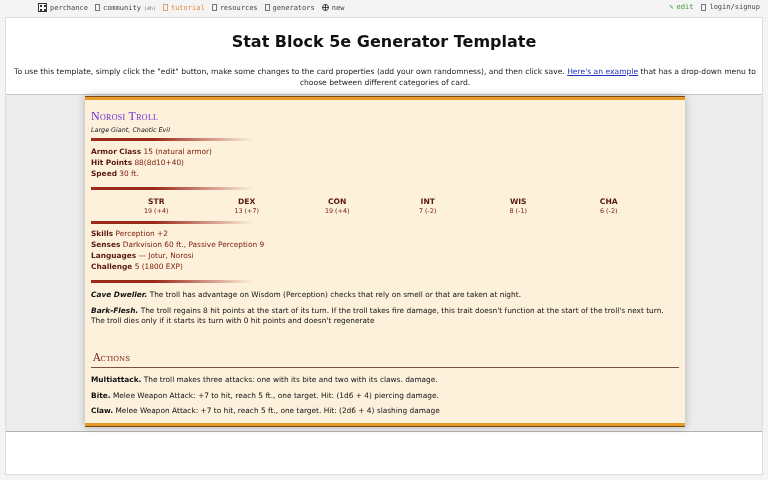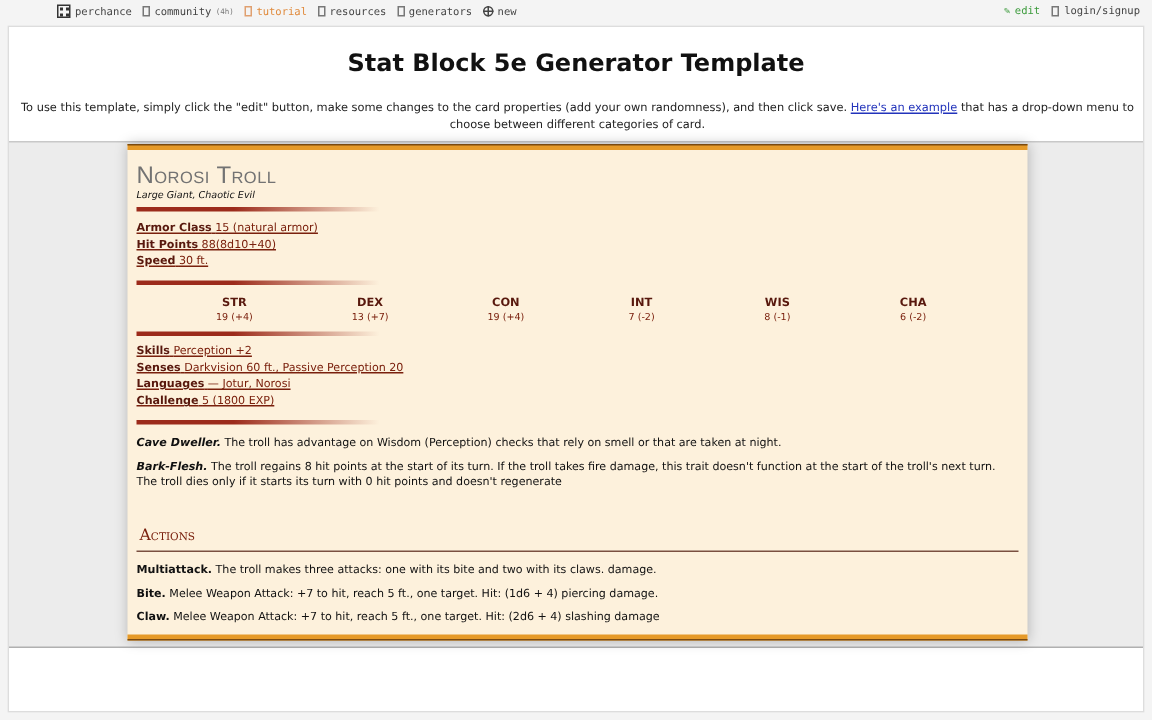--- a/index.html
+++ b/index.html
@@ -35,26 +35,26 @@
     border-top: 1px solid #c8c8c8; border-bottom: 1px solid #b0b0b0; }
 
   .card { position: absolute; left: 79px; top: 1px; width: 600px; height: 331px; background: #fdf1dc;
     border-top: 4px solid #e69a28; border-bottom: 4px solid #e69a28; box-shadow: 0 0 8px rgba(0,0,0,0.25);
     font-family: "DejaVu Sans", sans-serif; color: #58180d; }
   .card::before, .card::after { content: ""; position: absolute; left: 0; width: 100%; height: 1px; background: #7a4a10; }
   .card::before { top: -4px; }
   .card::after { bottom: -4px; }
   .inner { position: absolute; left: 6px; top: 0; width: 588px; }
 
-  .mname { position: absolute; left: 0; top: 9px; font-family: Liberation Sans, sans-serif; font-size: 16px; color: #737373; letter-spacing: 0.3px; font-variant: small-caps; }
+  .mname { position: absolute; left: 0; top: 9px; font-family: Liberation Serif, serif; font-size: 12px; color: #6d28d9; letter-spacing: 0.3px; font-variant: small-caps; }
   .mtype { position: absolute; left: 0; top: 26px; font-size: 6.4px; font-style: italic; color: #111; }
   .rule { position: absolute; left: 0; width: 162px; height: 3px;
     background: linear-gradient(to right, #9c2b1b 0%, #9c2b1b 40%, rgba(253,241,220,1) 100%); }
   .r1 { top: 38px; } .r2 { top: 87px; } .r3 { top: 121px; } .r4 { top: 180px; }
-  .props { position: absolute; left: 0; font-size: 7.4px; line-height: 11px; color: #7a200d; text-decoration: underline; }
+  .props { position: absolute; left: 0; font-size: 7.4px; line-height: 11px; color: #7a200d; }
   .props b { color: #58180d; }
   .p1 { top: 46px; }
   .p2 { top: 128px; }
 
   .abil { position: absolute; left: 0; top: 96px; width: 588px; display: flex; }
   .abil .ab { width: 90.5px; text-align: center; color: #7a200d; }
   .ab .n { font-weight: bold; font-size: 7.6px; line-height: 11px; color: #58180d; }
   .ab .v { font-size: 6.4px; line-height: 9px; }
   .abil .ab:nth-child(1) { margin-left: 20px; }
 
@@ -154,21 +154,21 @@
             </div>
           <div class="ab">
               <div class="n">CHA</div>
               <div class="v">6 (-2)</div>
             </div>
         </div>
         <div class="rule r3"></div>
 
         <div class="props p2">
           <div><b>Skills</b> <span>Perception +2</span></div>
-          <div><b>Senses</b> <span>Darkvision 60 ft., Passive Perception 20</span></div>
+          <div><b>Senses</b> <span>Darkvision 60 ft., Passive Perception 9</span></div>
           <div><b>Languages</b> <span>— Jotur, Norosi</span></div>
           <div><b>Challenge</b> <span>5 (1800 EXP)</span></div>
         </div>
         <div class="rule r4"></div>
 
         <div class="traits">
           <p><b>Cave Dweller.</b> <span>The troll has advantage on Wisdom (Perception) checks that rely on smell or that are taken at night.</span></p>
           <p><b>Bark-Flesh.</b> <span>The troll regains 8 hit points at the start of its turn. If the troll takes fire damage, this trait doesn't function at the start of the troll's next turn. The troll dies only if it starts its turn with 0 hit points and doesn't regenerate</span></p>
         </div>
 

